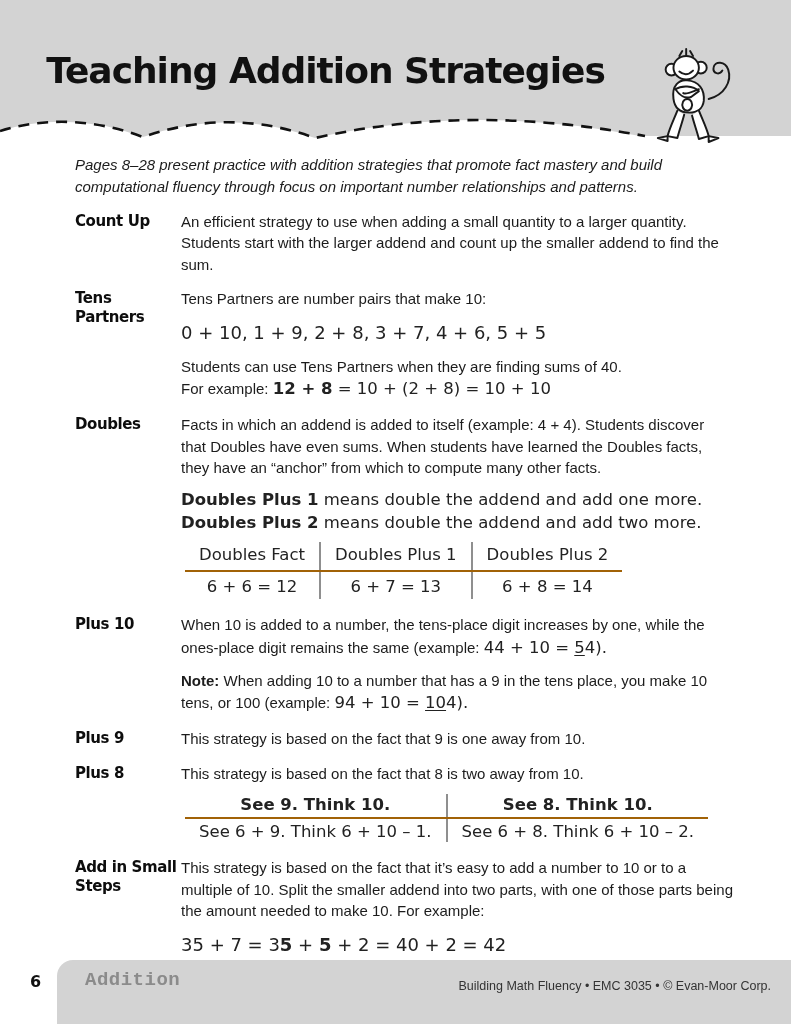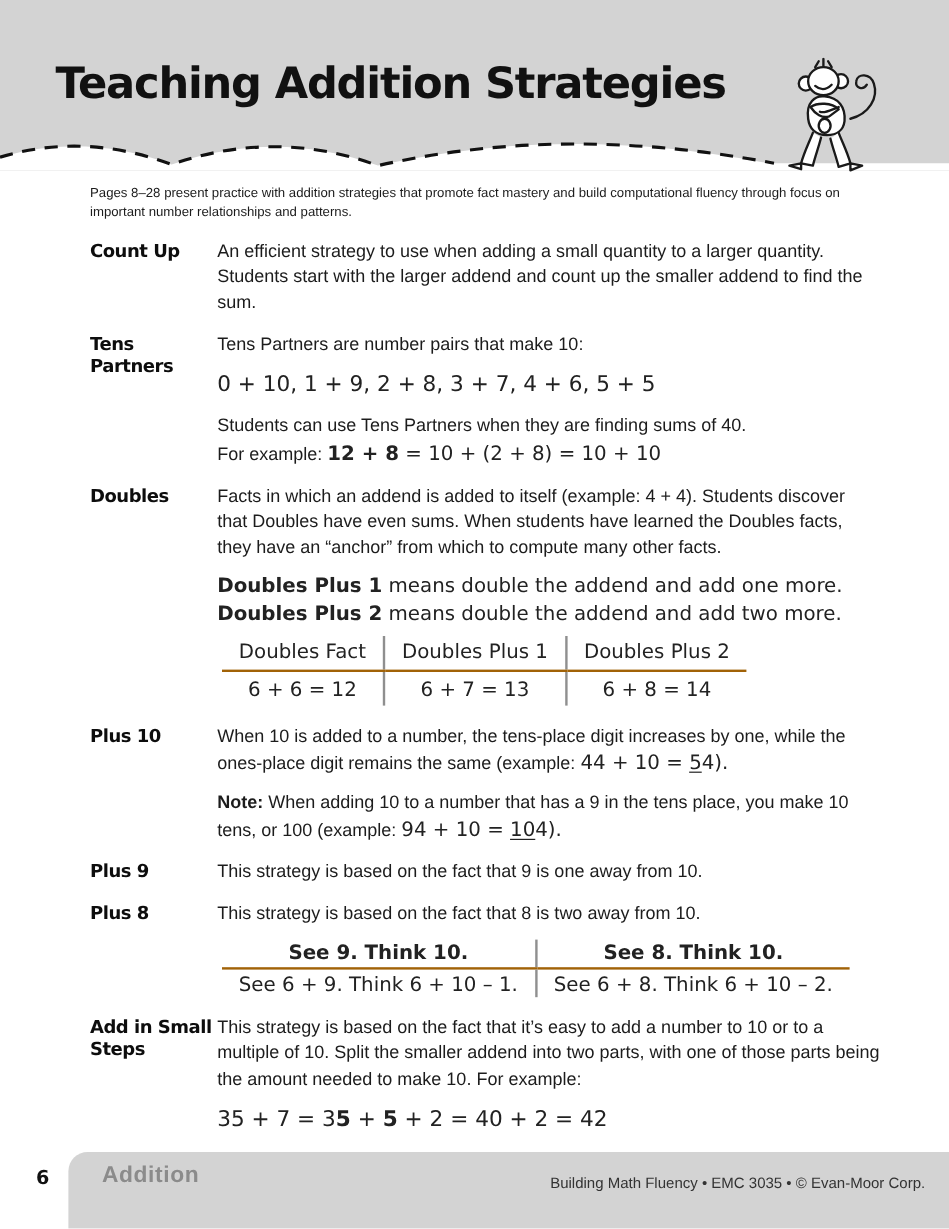--- a/index.html
+++ b/index.html
@@ -17,21 +17,21 @@
     position:absolute;left:0;right:140px;top:50px;
     text-align:center;
     font-family:"DejaVu Sans",sans-serif;
     font-weight:800;font-size:36px;letter-spacing:-1px;color:#111;
     white-space:nowrap;
   }
   .wave-svg{position:absolute;left:0;bottom:0;display:block;}
   .monkey{position:absolute;left:650px;top:48px;z-index:3;}
   
   .content{padding:6px 58px 0 75px;}
-  .intro{font-size:11px;line-height:1.45;margin:6px 0 13px 0;max-width:648px;}
+  .intro{font-size:15px;line-height:1.45;margin:6px 0 13px 0;max-width:648px;font-style:italic;}
   .section{display:grid;grid-template-columns:106px 1fr;margin-bottom:13px;}
   .label{
     font-family:"DejaVu Sans",sans-serif;
     font-weight:800;font-size:15px;letter-spacing:-.4px;
     line-height:1.25;color:#0d0d0d;padding-top:1px;
   }
   .sec-body{font-size:15px;line-height:1.44;}
   .sec-body p{margin:0 0 10px 0;}
   .sec-body p:last-child{margin-bottom:0;}
   .hw{font-family:"DejaVu Sans",sans-serif;font-size:16.5px;color:#222;}
@@ -50,21 +50,21 @@
   .footer-num{
     position:absolute;left:30px;top:12px;
     font-family:"DejaVu Sans",sans-serif;font-weight:800;font-size:16px;color:#111;
   }
   .footer-bar{
     position:absolute;left:57px;top:0;right:0;height:64px;
     background:#d3d3d3;border-radius:16px 0 0 0;
   }
   .footer-section{
     position:absolute;left:28px;top:9px;
-    font-family:Liberation Sans, sans-serif;font-weight:800;font-size:19px;
+    font-family:Liberation Mono, monospace;font-weight:800;font-size:19px;
     letter-spacing:.5px;color:#8b8b8b;
   }
   .footer-credit{position:absolute;right:20px;top:19px;font-size:12.5px;color:#333;}
 </style>
 </head>
 <body>
 
 <div class="page">
 
   <div class="header">

